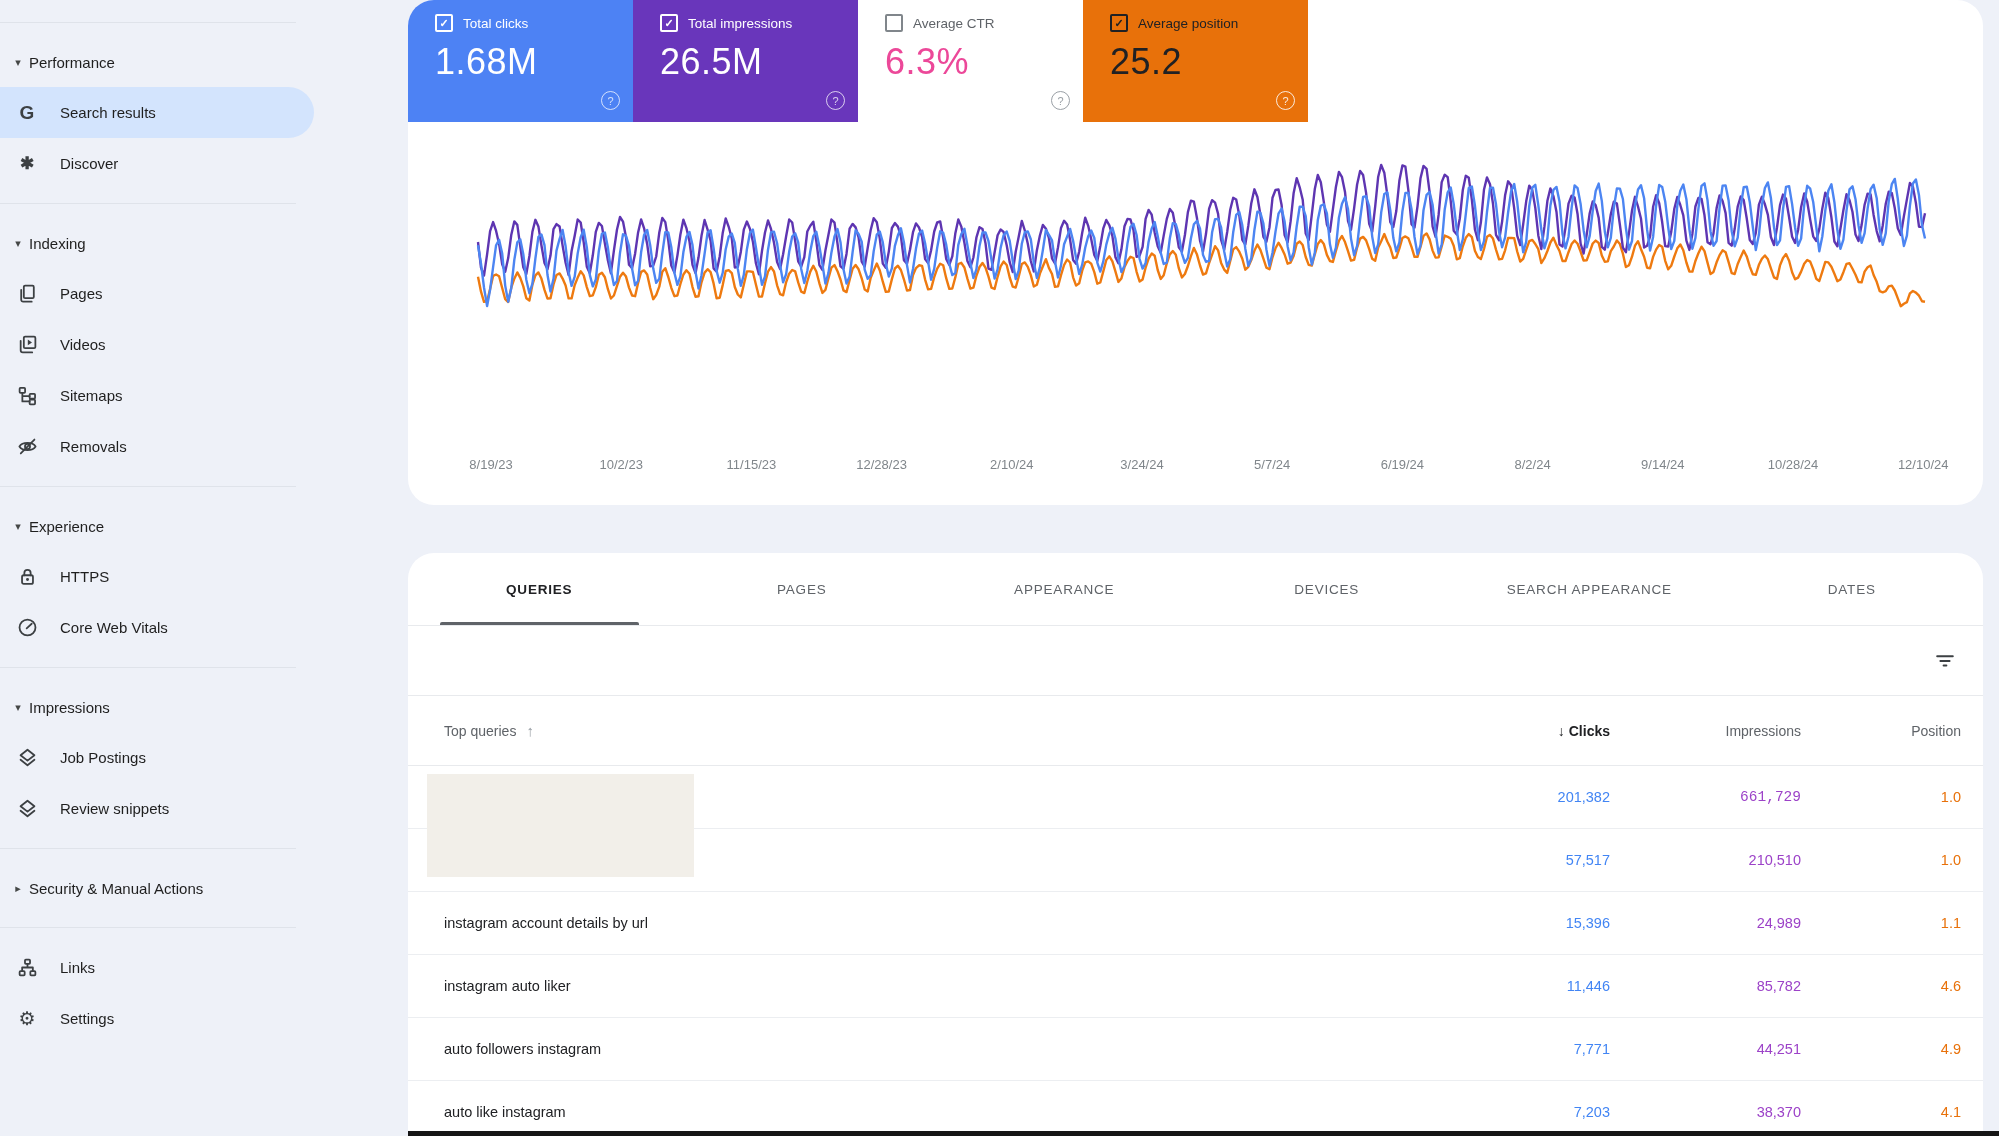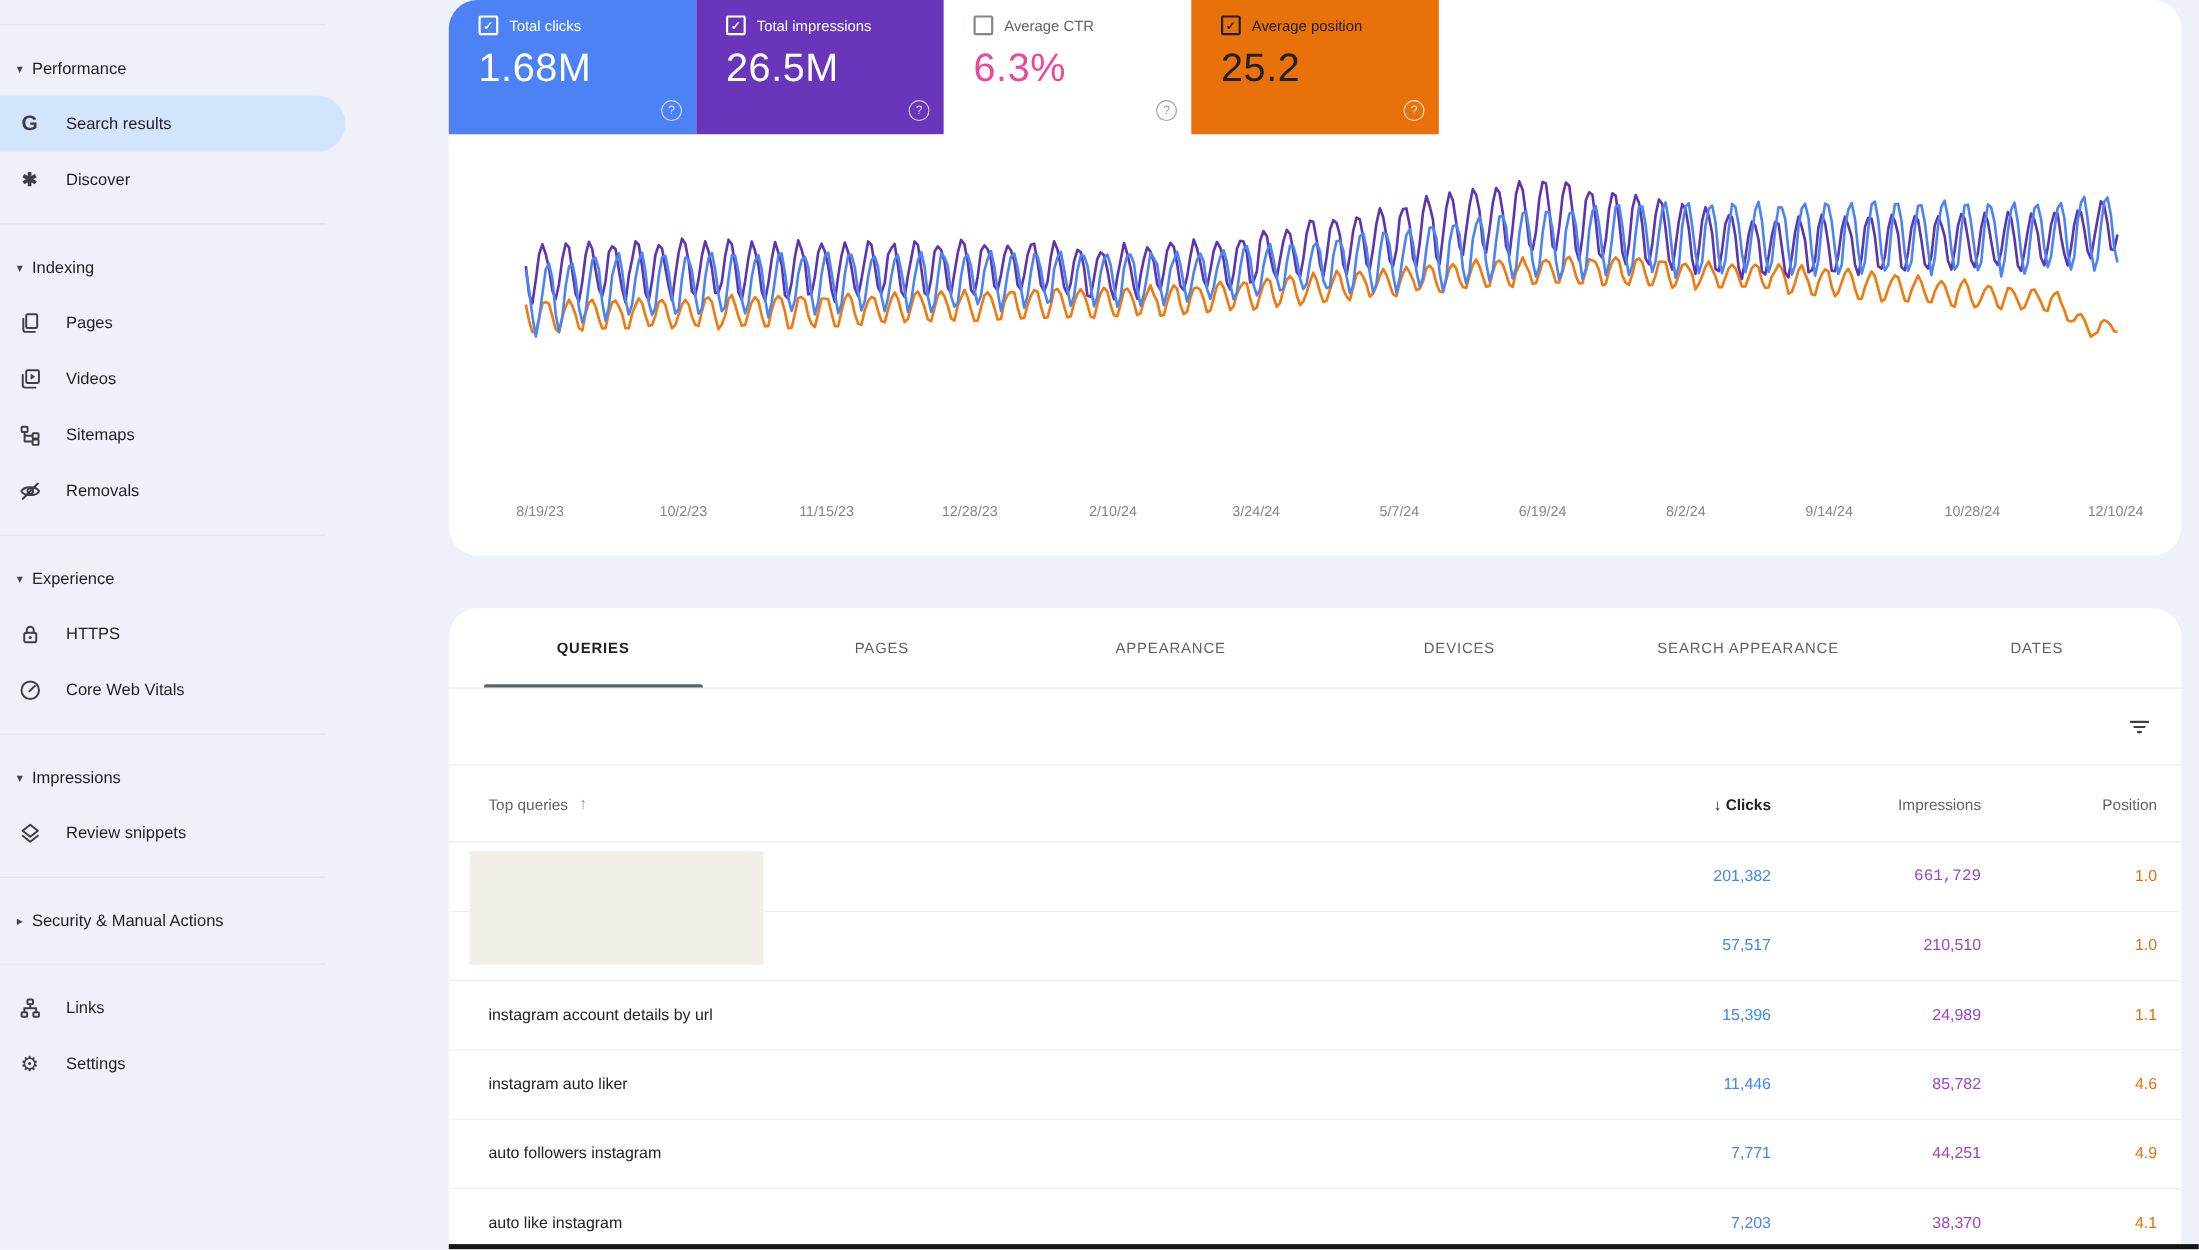--- a/index.html
+++ b/index.html
@@ -158,20 +158,29 @@
             <circle cx="10" cy="10" r="7.6"></circle>
             <path d="M9.2 10.8 L14 6.4"></path>
           </svg>
         </span>
         <span>Core Web Vitals</span>
       </div>
       <div class="sdiv"></div>
       <div class="shead">
         <span class="tri">▾</span>
         <span>Impressions</span>
+      </div>
+      <div class="sitem">
+        <span class="sicon">
+          <svg viewBox="0 0 20 20" width="21" height="21" fill="none" stroke="currentColor" stroke-width="1.7" stroke-linejoin="round" stroke-linecap="round">
+            <path d="M10 2.6 L16.6 7.8 L10 13 L3.4 7.8 Z"></path>
+            <path d="M3.4 12.2 L10 17.4 L16.6 12.2"></path>
+          </svg>
+        </span>
+        <span>Job Postings</span>
       </div>
       <div class="sitem">
         <span class="sicon">
           <svg viewBox="0 0 20 20" width="21" height="21" fill="none" stroke="currentColor" stroke-width="1.7" stroke-linejoin="round" stroke-linecap="round">
             <path d="M10 2.6 L16.6 7.8 L10 13 L3.4 7.8 Z"></path>
             <path d="M3.4 12.2 L10 17.4 L16.6 12.2"></path>
           </svg>
         </span>
         <span>Review snippets</span>
       </div>

